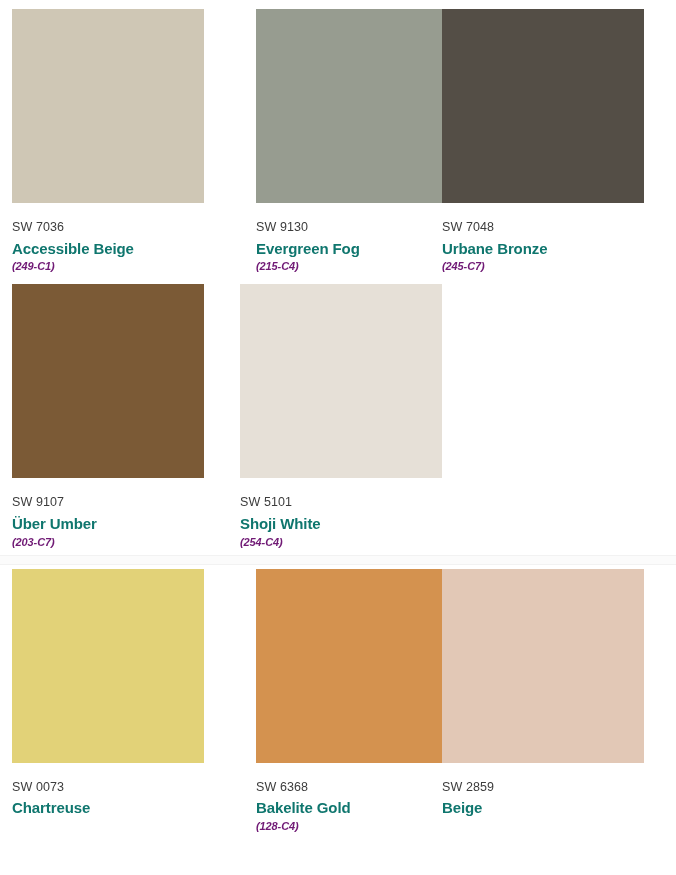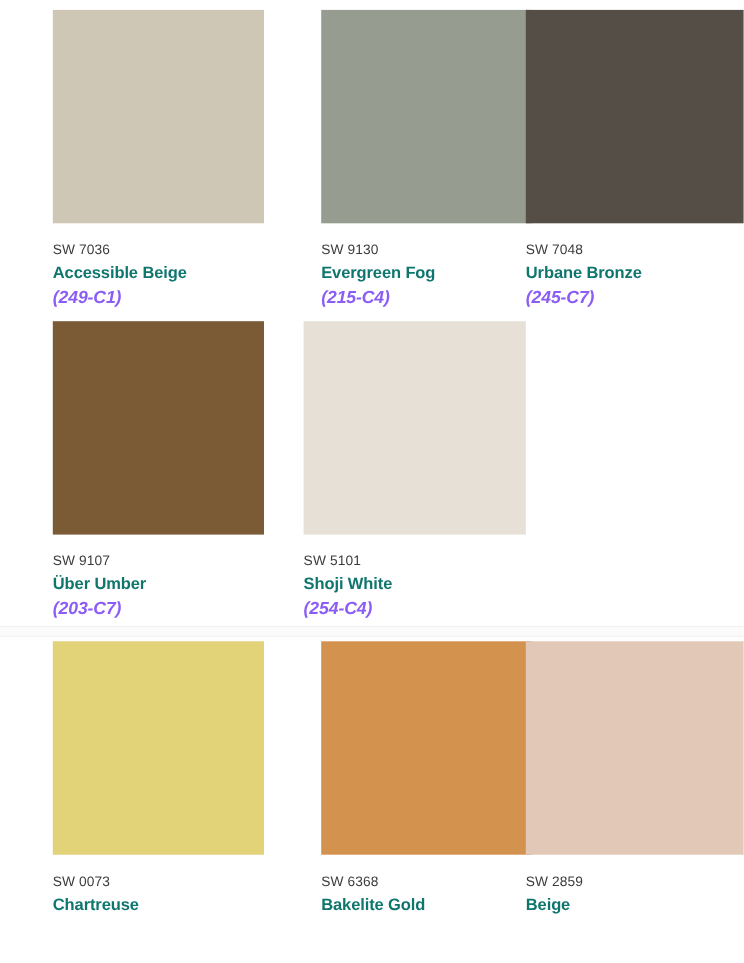--- a/index.html
+++ b/index.html
@@ -15,21 +15,20 @@
     overflow: hidden;
     position: relative;
   }
   .palette-grid {
     position: relative;
     width: 676px;
   }
   .swatch-row {
     display: flex;
     position: relative;
-    margin-left: 36px;
   }
   .row-divider {
     position: absolute;
     left: 0;
     right: 0;
     height: 10px;
     background: #fbfbfb;
     border-top: 1px solid #f2f2f2;
     border-bottom: 1px solid #f2f2f2;
     box-sizing: border-box;
@@ -59,24 +58,24 @@
   }
   .name {
     font-size: 15px;
     font-weight: bold;
     color: #0f766e;
     line-height: 1.45;
     padding-top: 2px;
     letter-spacing: -0.1px;
   }
   .altcode {
-    font-size: 16px;
+    font-size: 11px;
     font-weight: bold;
     font-style: italic;
-    color: #8b5cf6;
+    color: #701a75;
     line-height: 1.45;
     letter-spacing: -0.1px;
   }
   .altcode.empty {
     height: 0;
     overflow: hidden;
   }
   .row-gap-top { height: 9px; }
   .row-block { position: relative; }
 </style>
@@ -149,20 +148,21 @@
           <div class="code">SW 0073</div>
           <div class="name">Chartreuse</div>
           <div class="altcode empty"></div>
         </div>
       </div>
       <div class="swatch-cell col-2">
         <div class="chip chip-wide-2" style="background-color: rgb(212, 146, 79);"></div>
         <div class="meta">
           <div class="code">SW 6368</div>
           <div class="name">Bakelite Gold</div>
+          <div class="altcode">(128-C4)</div>
         </div>
       </div>
       <div class="swatch-cell col-3">
         <div class="chip chip-wide-3" style="background-color: rgb(226, 200, 182);"></div>
         <div class="meta">
           <div class="code">SW 2859</div>
           <div class="name">Beige</div>
           <div class="altcode empty"></div>
         </div>
       </div>

